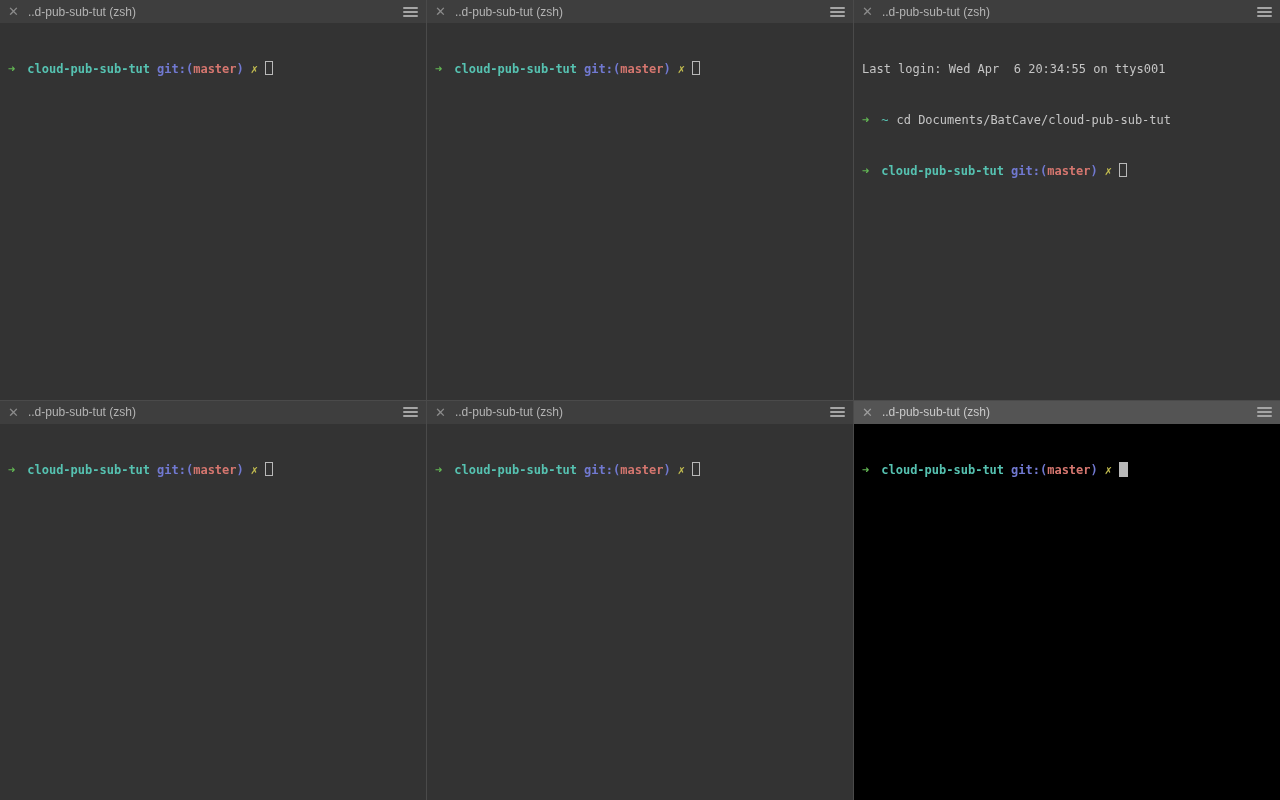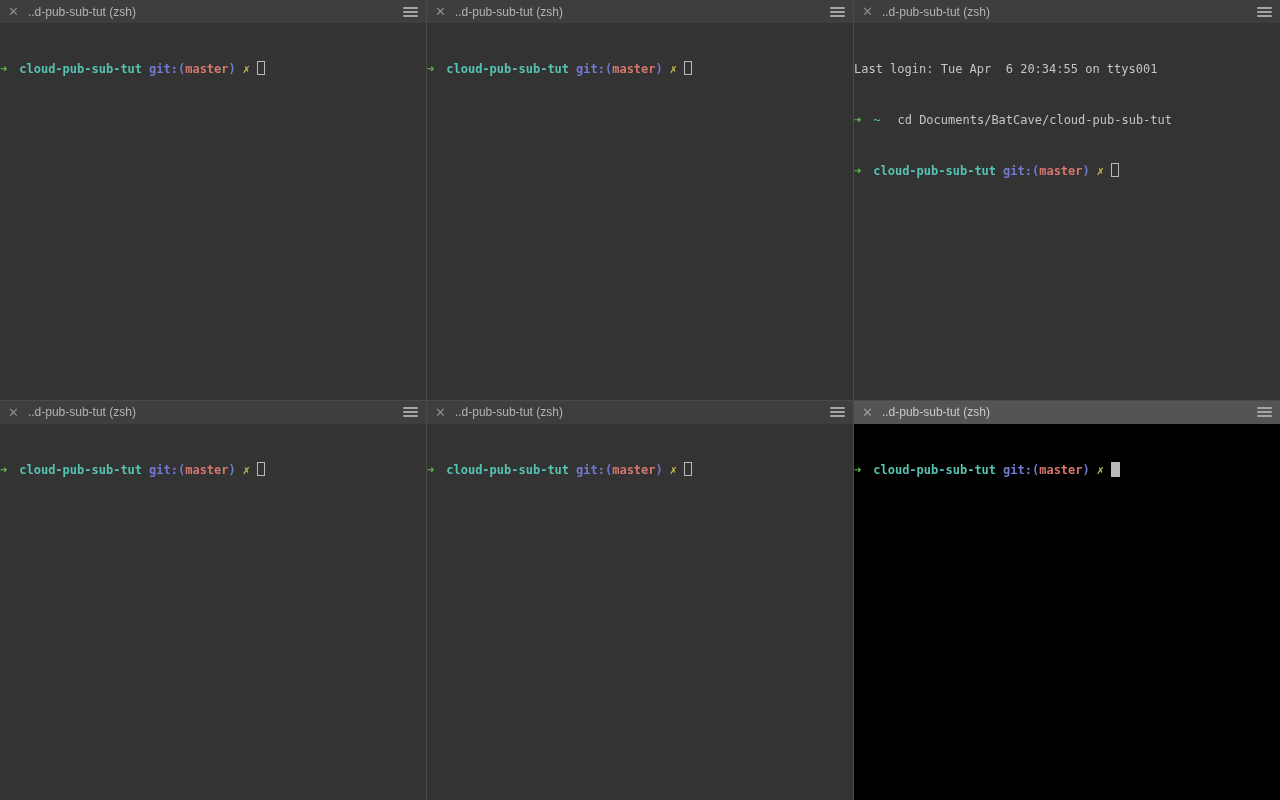--- a/index.html
+++ b/index.html
@@ -62,36 +62,36 @@
     padding: 2px 0;
   }
   .menu-btn .bar {
     height: 2px;
     border-radius: 1px;
     background: var(--color-hamburger, #a5a5a5);
   }
 
   .content {
     flex: 1;
-    padding: 4px 0;
+    padding: 4px 8px;
     font-size: 12px;
     line-height: 17px;
     color: var(--color-text, #c5c5c5);
     white-space: pre;
   }
   .term-line { white-space: pre; }
 
   .seg-arrow  { color: var(--color-green, #62b554); font-weight: bold; margin-right: 12px; }
   .seg-dir    { color: var(--color-cyan, #56c2b1);  font-weight: bold; }
   .seg-git    { color: var(--color-blue, #7179d1);  font-weight: bold; margin-left: 7px; }
   .seg-branch { color: var(--color-red, #d5766f);   font-weight: bold; }
   .seg-close  { color: var(--color-blue, #7179d1);  font-weight: bold; }
   .seg-dirty  { color: var(--color-yellow, #c5bf50); font-weight: bold; margin-left: 7px; }
   .seg-tilde  { color: var(--color-cyan, #56c2b1); }
-  .seg-cmd    { margin-left: 17px; }
+  .seg-cmd    { margin-left: 8px; }
 
   .cursor-hollow {
     display: inline-block;
     width: 8px;
     height: 14px;
     border: 1px solid var(--color-cursor, #b9b9b9);
     margin-left: 7px;
     vertical-align: -2px;
   }
   .cursor-solid {
@@ -142,21 +142,21 @@
     <div class="titlebar">
       <span class="close-icon">✕</span>
       <span class="title">..d-pub-sub-tut (zsh)</span>
       <span class="menu-btn">
           <span class="bar"></span>
           <span class="bar"></span>
           <span class="bar"></span>
         </span>
     </div>
     <div class="content">
-      <div class="term-line"><span>Last login: Tue Apr  6 20:34:55 on ttys001</span></div>
+      <div class="term-line"><span>Last login: Wed Apr  6 20:34:55 on ttys001</span></div>
       <div class="term-line"><span class="seg-arrow">➜</span><span class="seg-tilde">~</span><span class="seg-cmd">cd Documents/BatCave/cloud-pub-sub-tut</span></div>
       <div class="term-line"><span class="seg-arrow">➜</span><span class="seg-dir">cloud-pub-sub-tut</span><span class="seg-git">git:(</span><span class="seg-branch">master</span><span class="seg-close">)</span><span class="seg-dirty">✗</span><span class="cursor-hollow"></span></div>
     </div>
   </div>
 
   <div class="pane">
     <div class="titlebar">
       <span class="close-icon">✕</span>
       <span class="title">..d-pub-sub-tut (zsh)</span>
       <span class="menu-btn">

